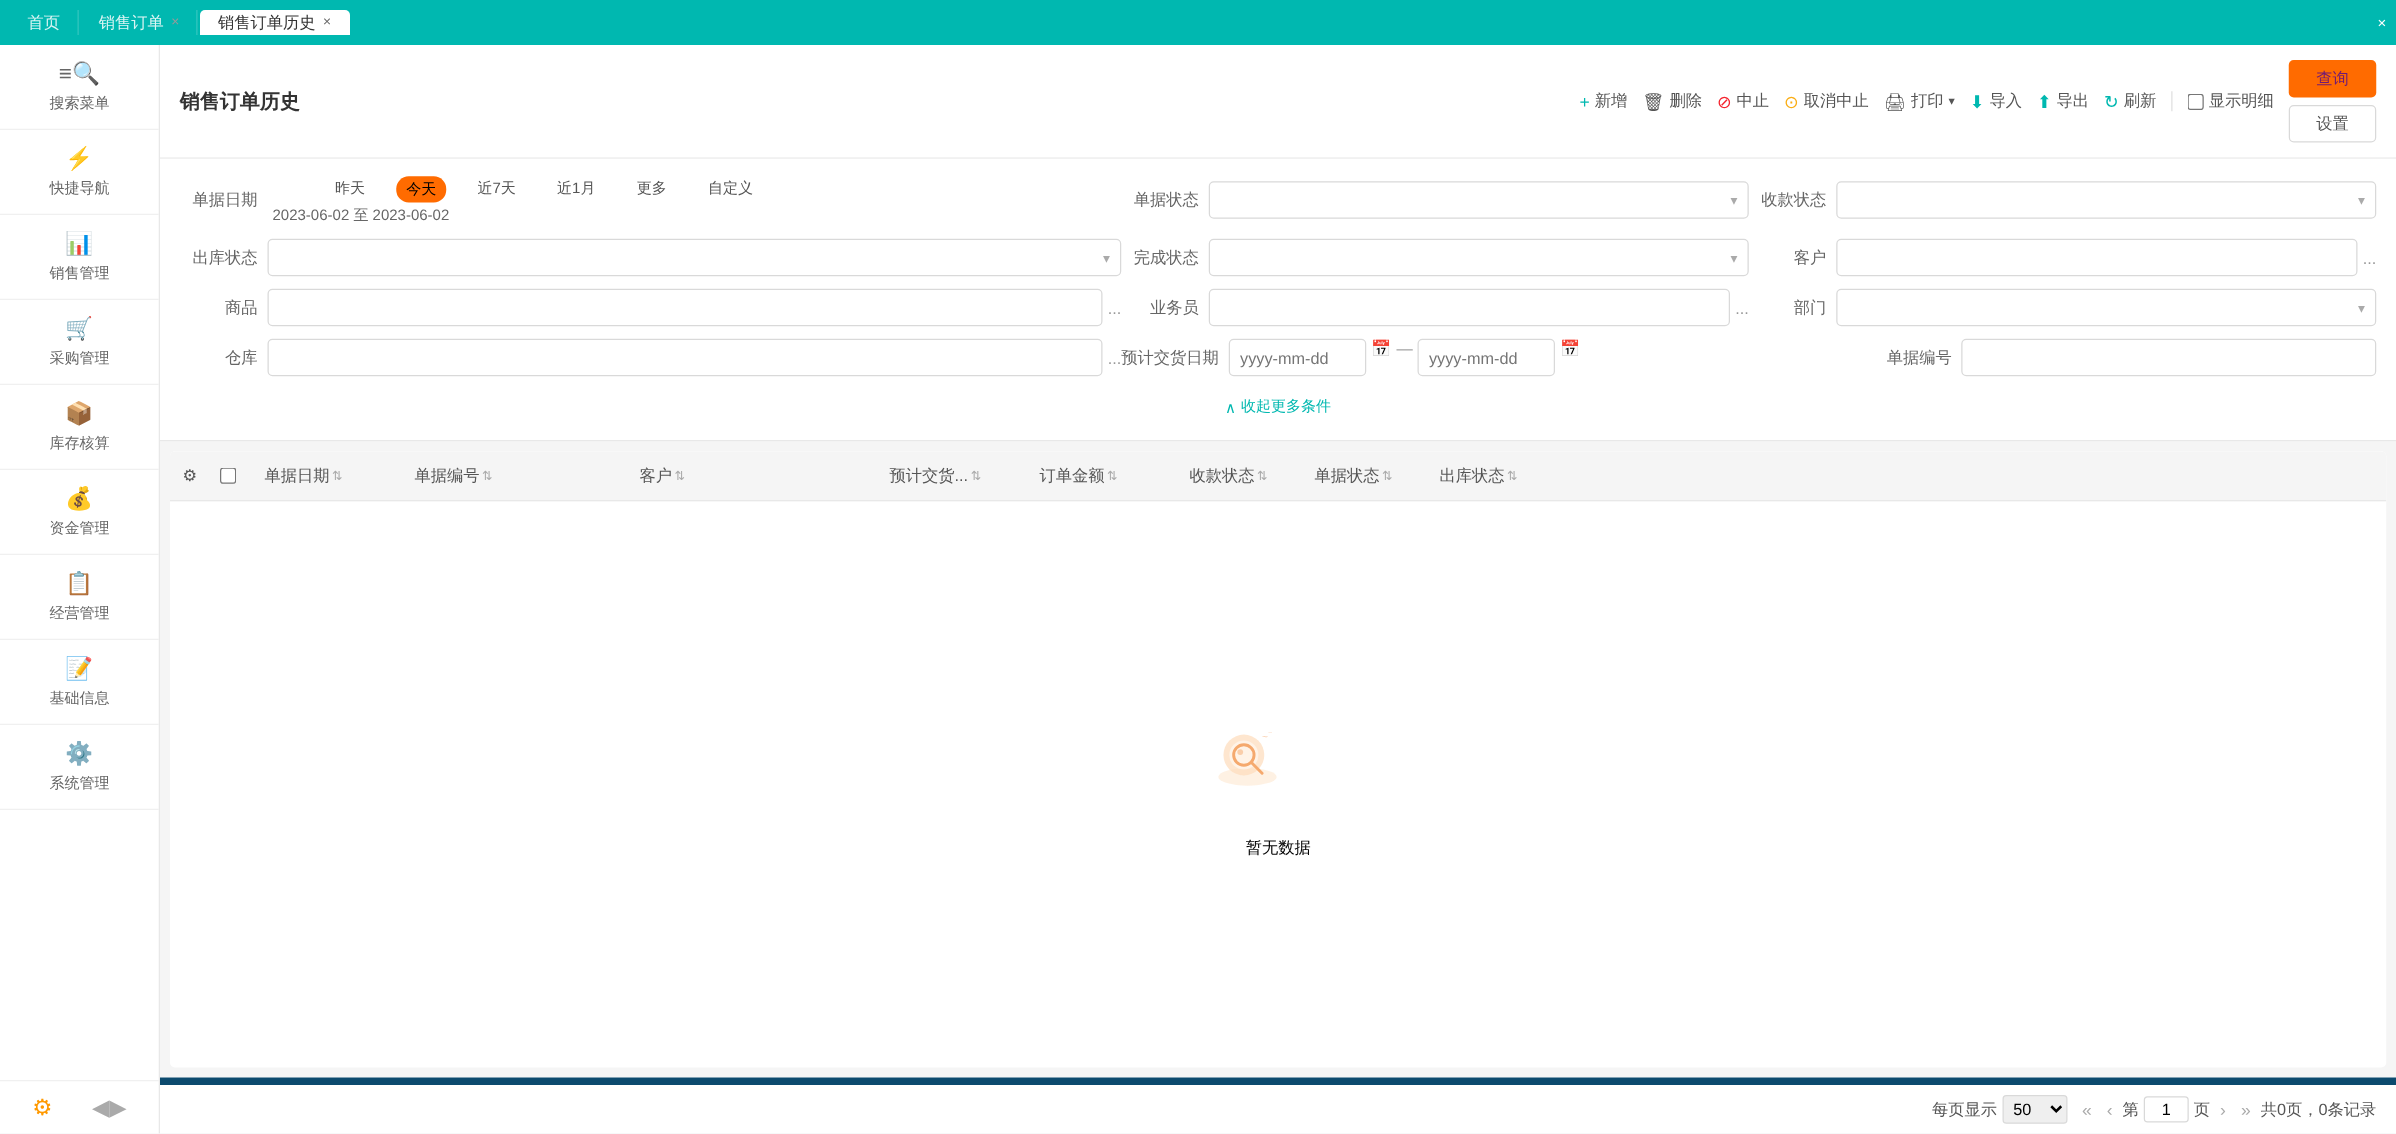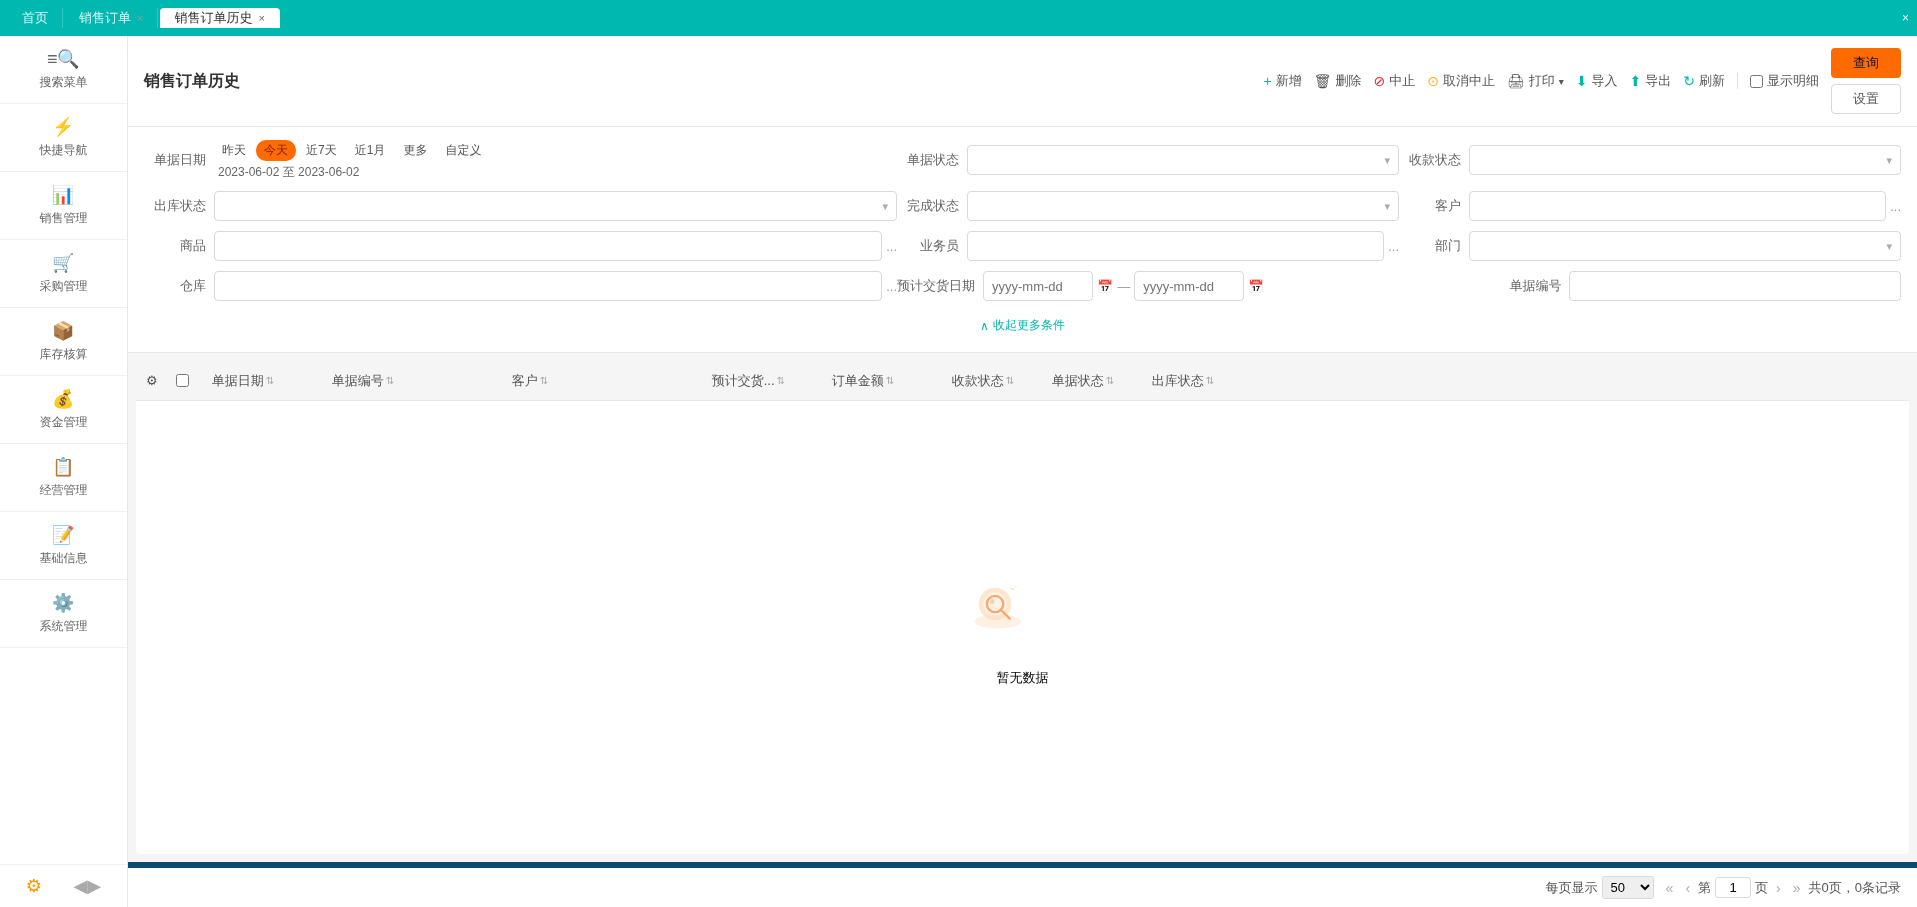--- a/index.html
+++ b/index.html
@@ -42,28 +42,28 @@
     .filter-row { display: flex; align-items: center; margin-bottom: 10px; gap: 0; }
     .filter-row:last-child { margin-bottom: 0; }
     .filter-item { display: flex; align-items: center; flex: 1; min-width: 0; }
     .filter-label { color: #666; font-size: 13px; white-space: nowrap; min-width: 70px; text-align: right; padding-right: 8px; }
     .filter-control { flex: 1; display: flex; align-items: center; position: relative; }
     .filter-select { display: flex; align-items: center; border: 1px solid #d9d9d9; border-radius: 4px; padding: 4px 8px; background: #fff; cursor: pointer; min-width: 120px; justify-content: space-between; gap: 8px; font-size: 13px; color: #999; height: 30px; width: 100%; }
     .filter-input { border: 1px solid #d9d9d9; border-radius: 4px; padding: 4px 8px; font-size: 13px; height: 30px; flex: 1; color: #999; outline: none; }
     .filter-dots { color: #999; cursor: pointer; margin-left: 4px; font-size: 13px; }
     .chevron-icon { color: #aaa; font-size: 11px; }
     .date-btn { padding: 3px 8px; font-size: 12px; cursor: pointer; color: #555; border: none; background: transparent; }
-    .date-btn.active { background: #ff6b00; color: #7f1d1d; border-radius: 10px; padding: 2px 8px; }
+    .date-btn.active { background: #ff6b00; color: #000000; border-radius: 10px; padding: 2px 8px; }
     .date-range { font-size: 12px; color: #666; margin-left: 4px; }
 
     
     .collapse-row { display: flex; align-items: center; justify-content: center; padding: 6px; cursor: pointer; color: #00b8b0; font-size: 12px; gap: 4px; }
 
     
-    .query-btn { background: #ff6b00; color: #0f172a; border: none; border-radius: 4px; padding: 6px 18px; cursor: pointer; font-size: 13px; }
+    .query-btn { background: #ff6b00; color: #701a75; border: none; border-radius: 4px; padding: 6px 18px; cursor: pointer; font-size: 13px; }
     .settings-btn { border: 1px solid #d9d9d9; background: #fff; color: #555; border-radius: 4px; padding: 5px 18px; cursor: pointer; font-size: 13px; margin-top: 4px; display: block; width: 100%; }
     .btn-group-right { display: flex; flex-direction: column; align-items: stretch; gap: 2px; min-width: 70px; }
 
     
     .table-area { flex: 1; background: #fff; margin: 8px; border-radius: 4px; display: flex; flex-direction: column; overflow: hidden; }
     .table-header-row { display: flex; align-items: center; background: #f5f5f5; border-bottom: 1px solid #e8e8e8; padding: 8px 0; min-height: 40px; flex-shrink: 0; }
     .th { padding: 0 8px; font-size: 13px; color: #555; display: flex; align-items: center; gap: 4px; white-space: nowrap; }
     .th-sort { cursor: pointer; display: flex; align-items: center; gap: 2px; }
     .sort-icon { color: #aaa; font-size: 10px; }
     .th-gear { padding: 0 10px; }
@@ -89,21 +89,21 @@
     .page-nav { display: flex; align-items: center; gap: 4px; }
     .page-nav-btn { cursor: pointer; color: #aaa; font-size: 14px; padding: 0 4px; }
     .page-input { border: 1px solid #d9d9d9; border-radius: 3px; width: 36px; text-align: center; padding: 2px 4px; font-size: 13px; }
 
     
     .empty-illustration { position: relative; width: 120px; height: 100px; }
 
     .search-icon-svg { width: 70px; height: 70px; }
 
     .filter-date-section { display: flex; flex-direction: column; gap: 2px; }
-    .date-buttons { display: flex; align-items: center; gap: 2px; }
+    .date-buttons { display: flex; align-items: flex-end; gap: 17px; margin-left: 46px; }
   </style>
 </head>
 <body>
 
 <div class="top-bar">
   <div class="top-bar-tabs">
     <div class="tab">
       <span>首页</span>
     </div>
     <div class="tab">
@@ -311,21 +311,21 @@
       <div class="filter-row">
         <div class="filter-item" style="flex:1.5;">
           <span class="filter-label">仓库</span>
           <div class="filter-control">
             <input class="filter-input" placeholder="" style="">
             <span class="filter-dots">...</span>
           </div>
         </div>
         <div class="filter-item" style="flex:1.2;">
           <span class="filter-label">预计交货日期</span>
-          <div class="filter-control" style="display:flex;align-items:center;gap:4px;">
+          <div class="filter-control" style="display:flex;align-items:flex-start;gap:4px;">
             <input class="filter-input" placeholder="yyyy-mm-dd" style="width: 110px; flex: 0 0 auto;">
             <span style="cursor:pointer;color:#aaa;">📅</span>
             <span style="color:#999;">—</span>
             <input class="filter-input" placeholder="yyyy-mm-dd" style="width: 110px; flex: 0 0 auto;">
             <span style="cursor:pointer;color:#aaa;">📅</span>
           </div>
         </div>
         <div class="filter-item" style="flex:0.8;">
           <span class="filter-label">单据编号</span>
           <div class="filter-control">

